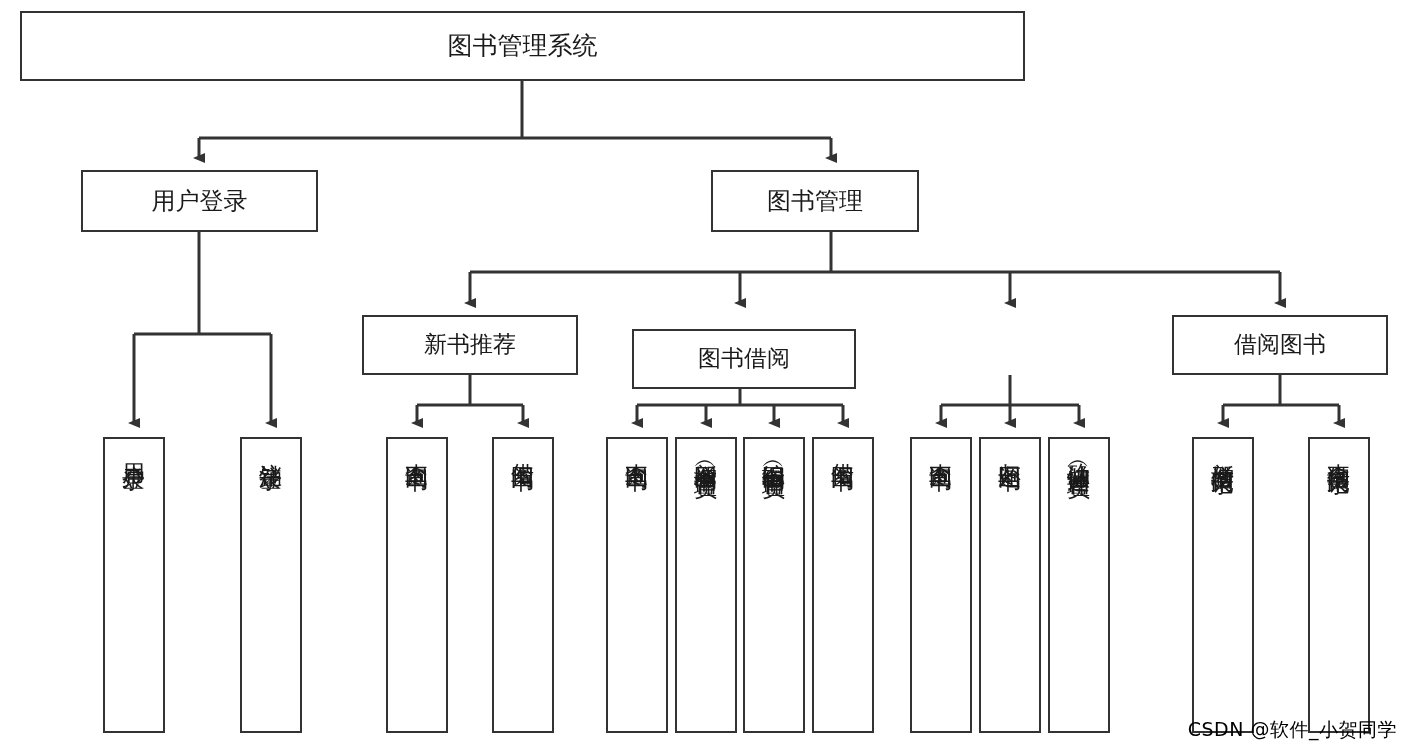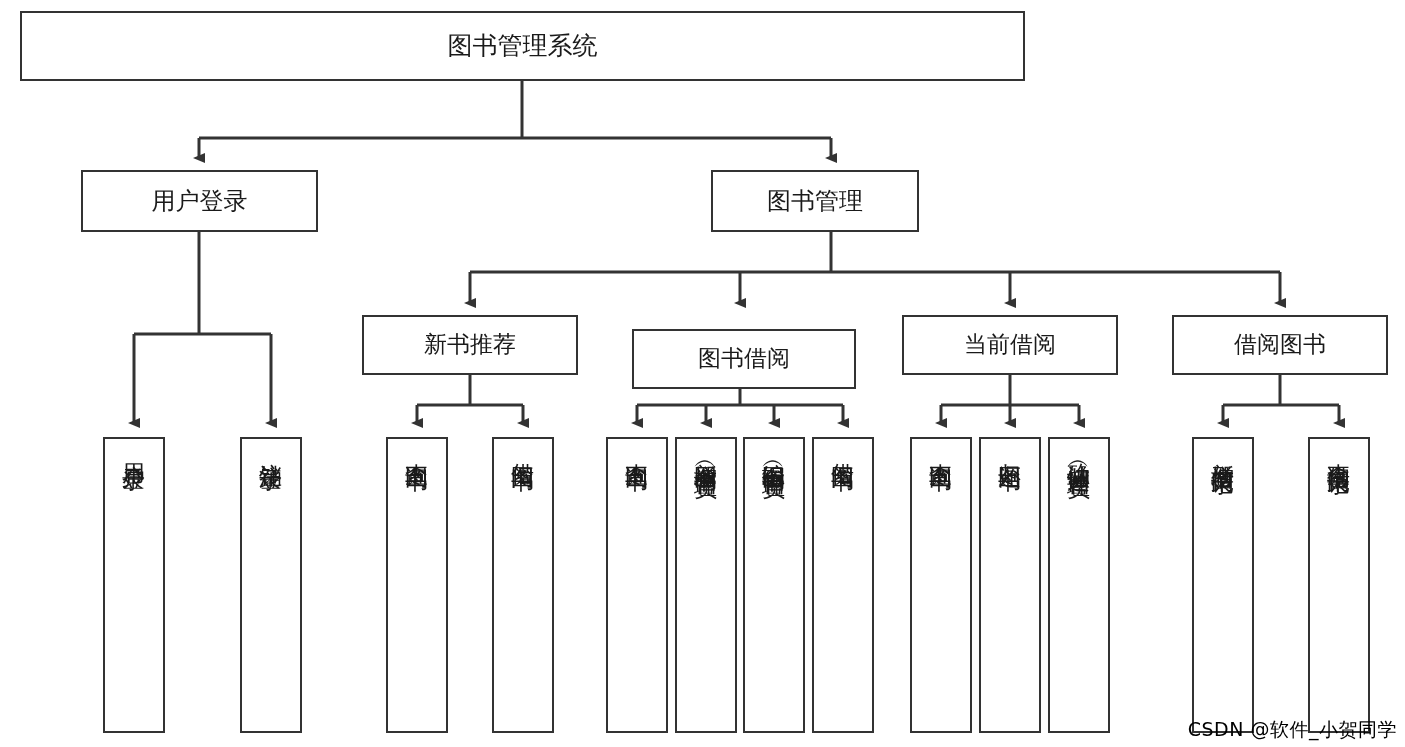--- a/index.html
+++ b/index.html
@@ -140,23 +140,20 @@
   <div class="node node-l1" style="left:711px; top:170px; width:208px; height:62px;">
     <span class="label">图书管理</span>
   </div>
 
   <div class="node node-l2" style="left:362px; top:315px; width:216px; height:60px;">
     <span class="label">新书推荐</span>
   </div>
   <div class="node node-l2" style="left:632px; top:329px; width:224px; height:60px;">
     <span class="label">图书借阅</span>
   </div>
-  <div class="node node-l2" style="left:902px; top:315px; width:216px; height:60px;">
-    <span class="label">当前借阅</span>
-  </div>
   <div class="node node-l2" style="left:1172px; top:315px; width:216px; height:60px;">
     <span class="label">借阅图书</span>
   </div>
 
   <div class="node node-leaf" style="left:103px; top:437px; width:62px; height:296px;">
     <span class="label">用户登录</span>
   </div>
   <div class="node node-leaf" style="left:240px; top:437px; width:62px; height:296px;">
     <span class="label">注销登录</span>
   </div>

